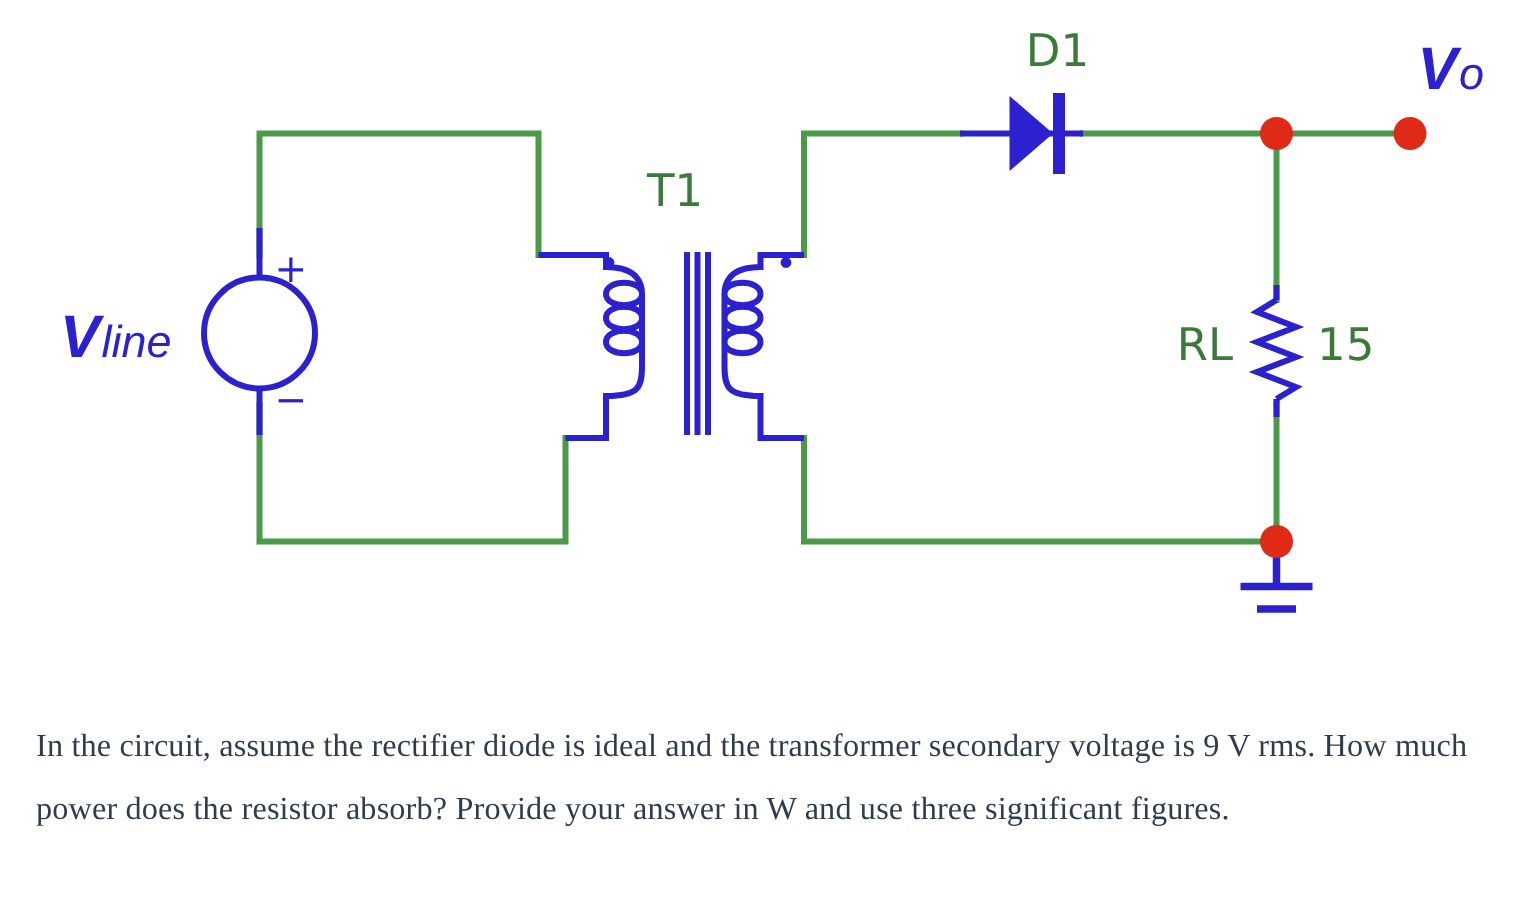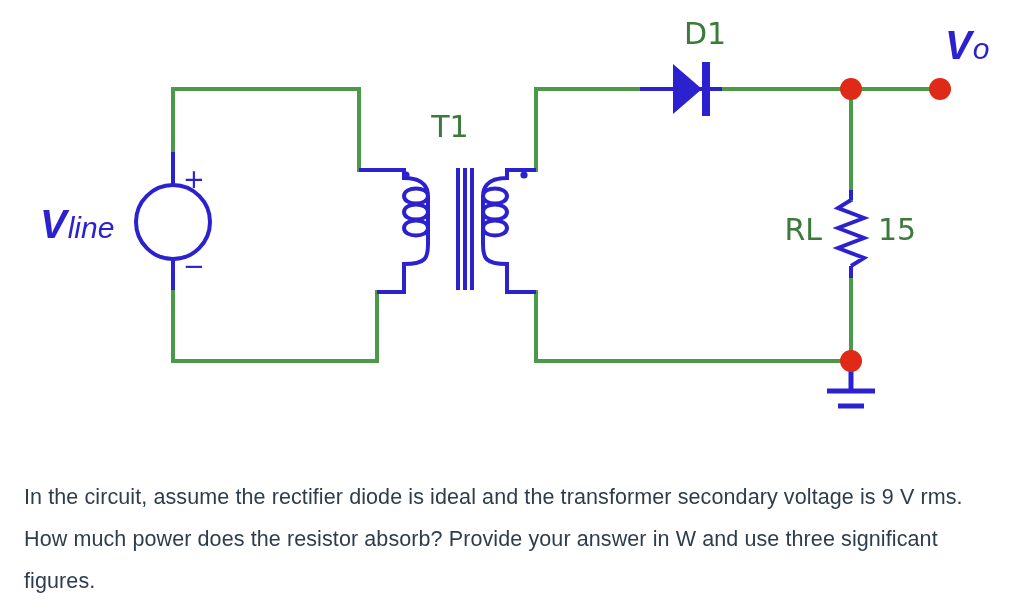--- a/index.html
+++ b/index.html
@@ -52,21 +52,21 @@
   }
   #question-block {
     position: absolute;
     left: 0;
     top: 440px;
     width: 1024px;
     padding: 36px 24px 0 24px;
     box-sizing: border-box;
   }
   #question-text {
-    font-family: Liberation Sans, sans-serif;
+    font-family: Liberation Serif, serif;
     font-size: 21.5px;
     line-height: 42px;
     color: #2e3d4d;
     letter-spacing: 0.1px;
     margin: 0;
     max-width: 990px;
   }
 </style>
 </head>
 <body>

